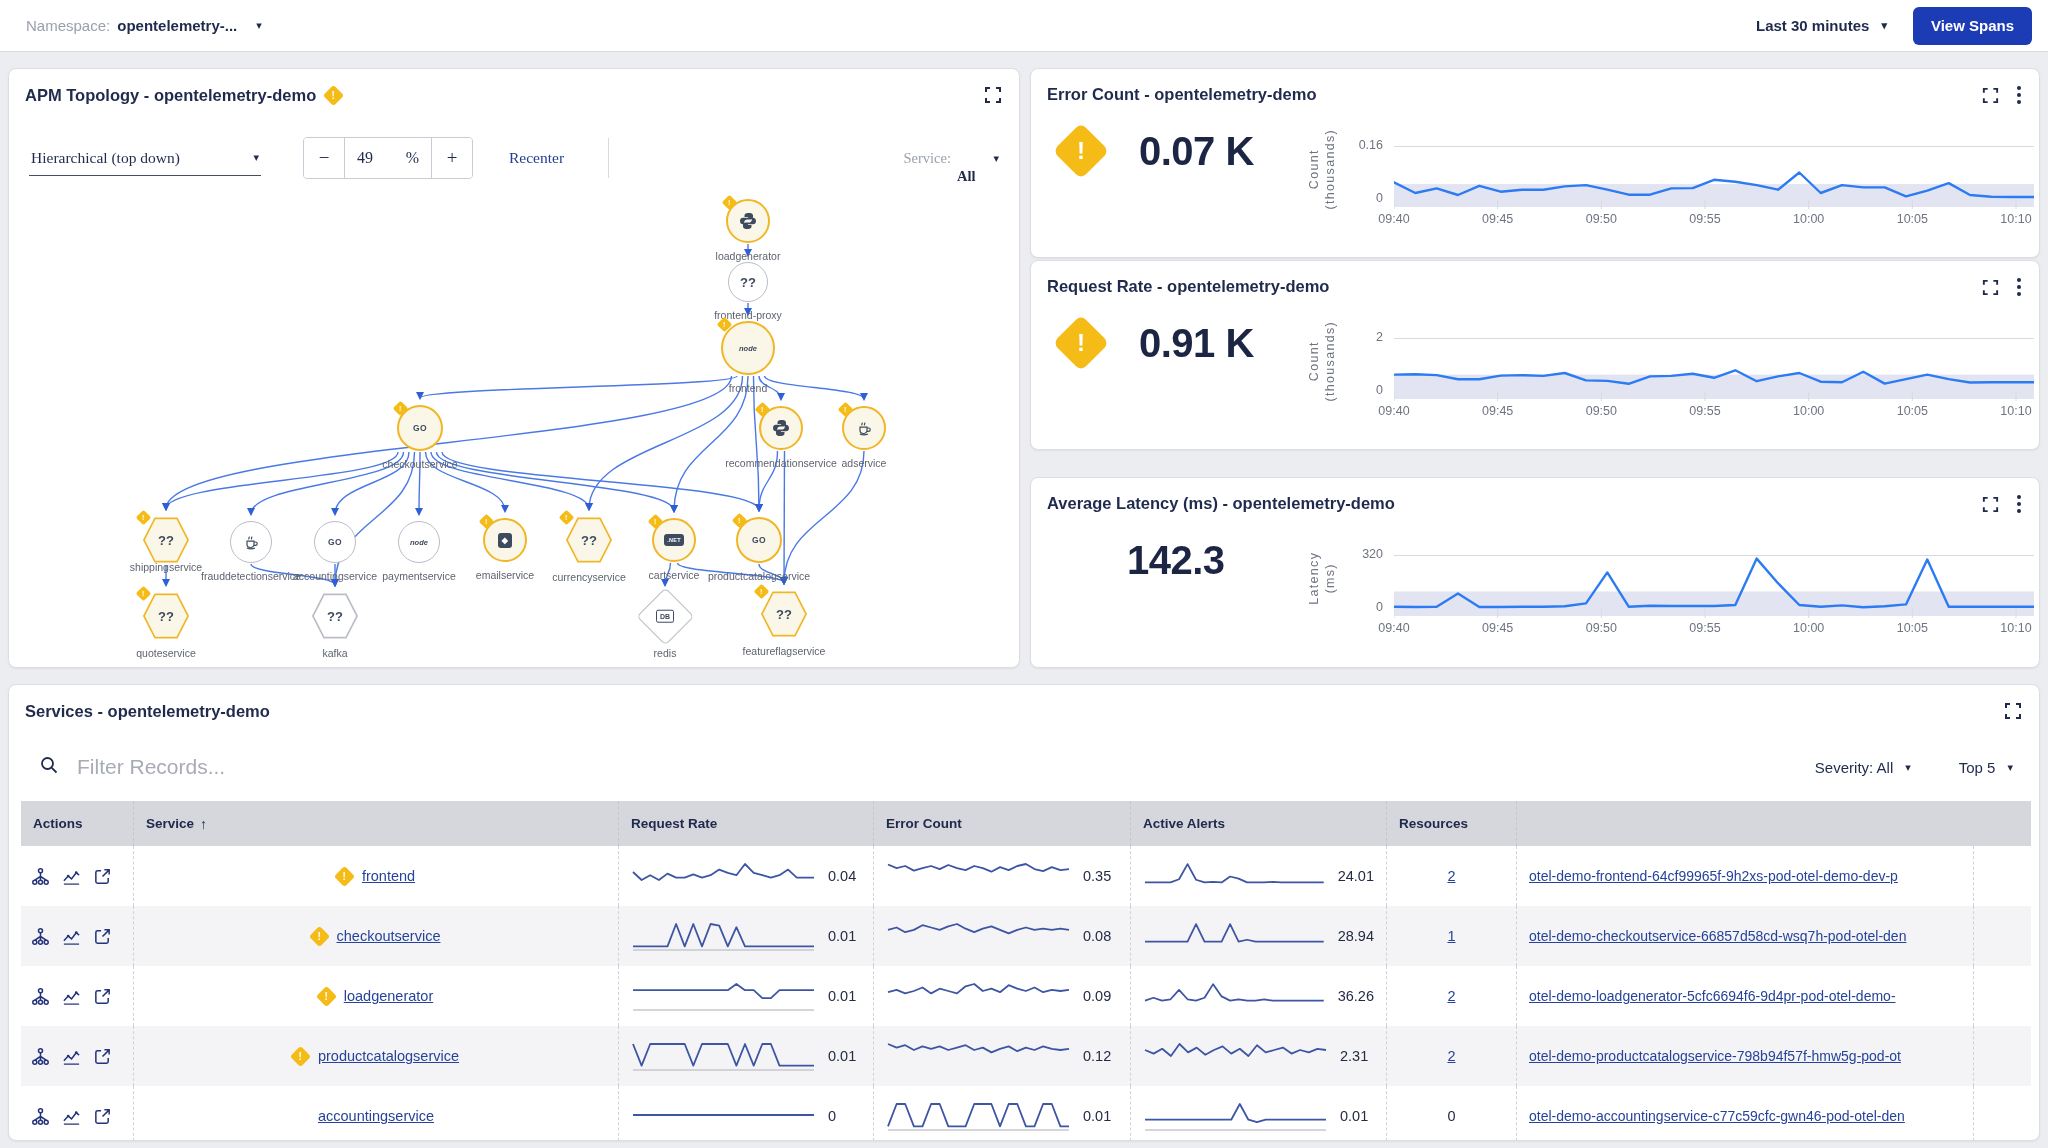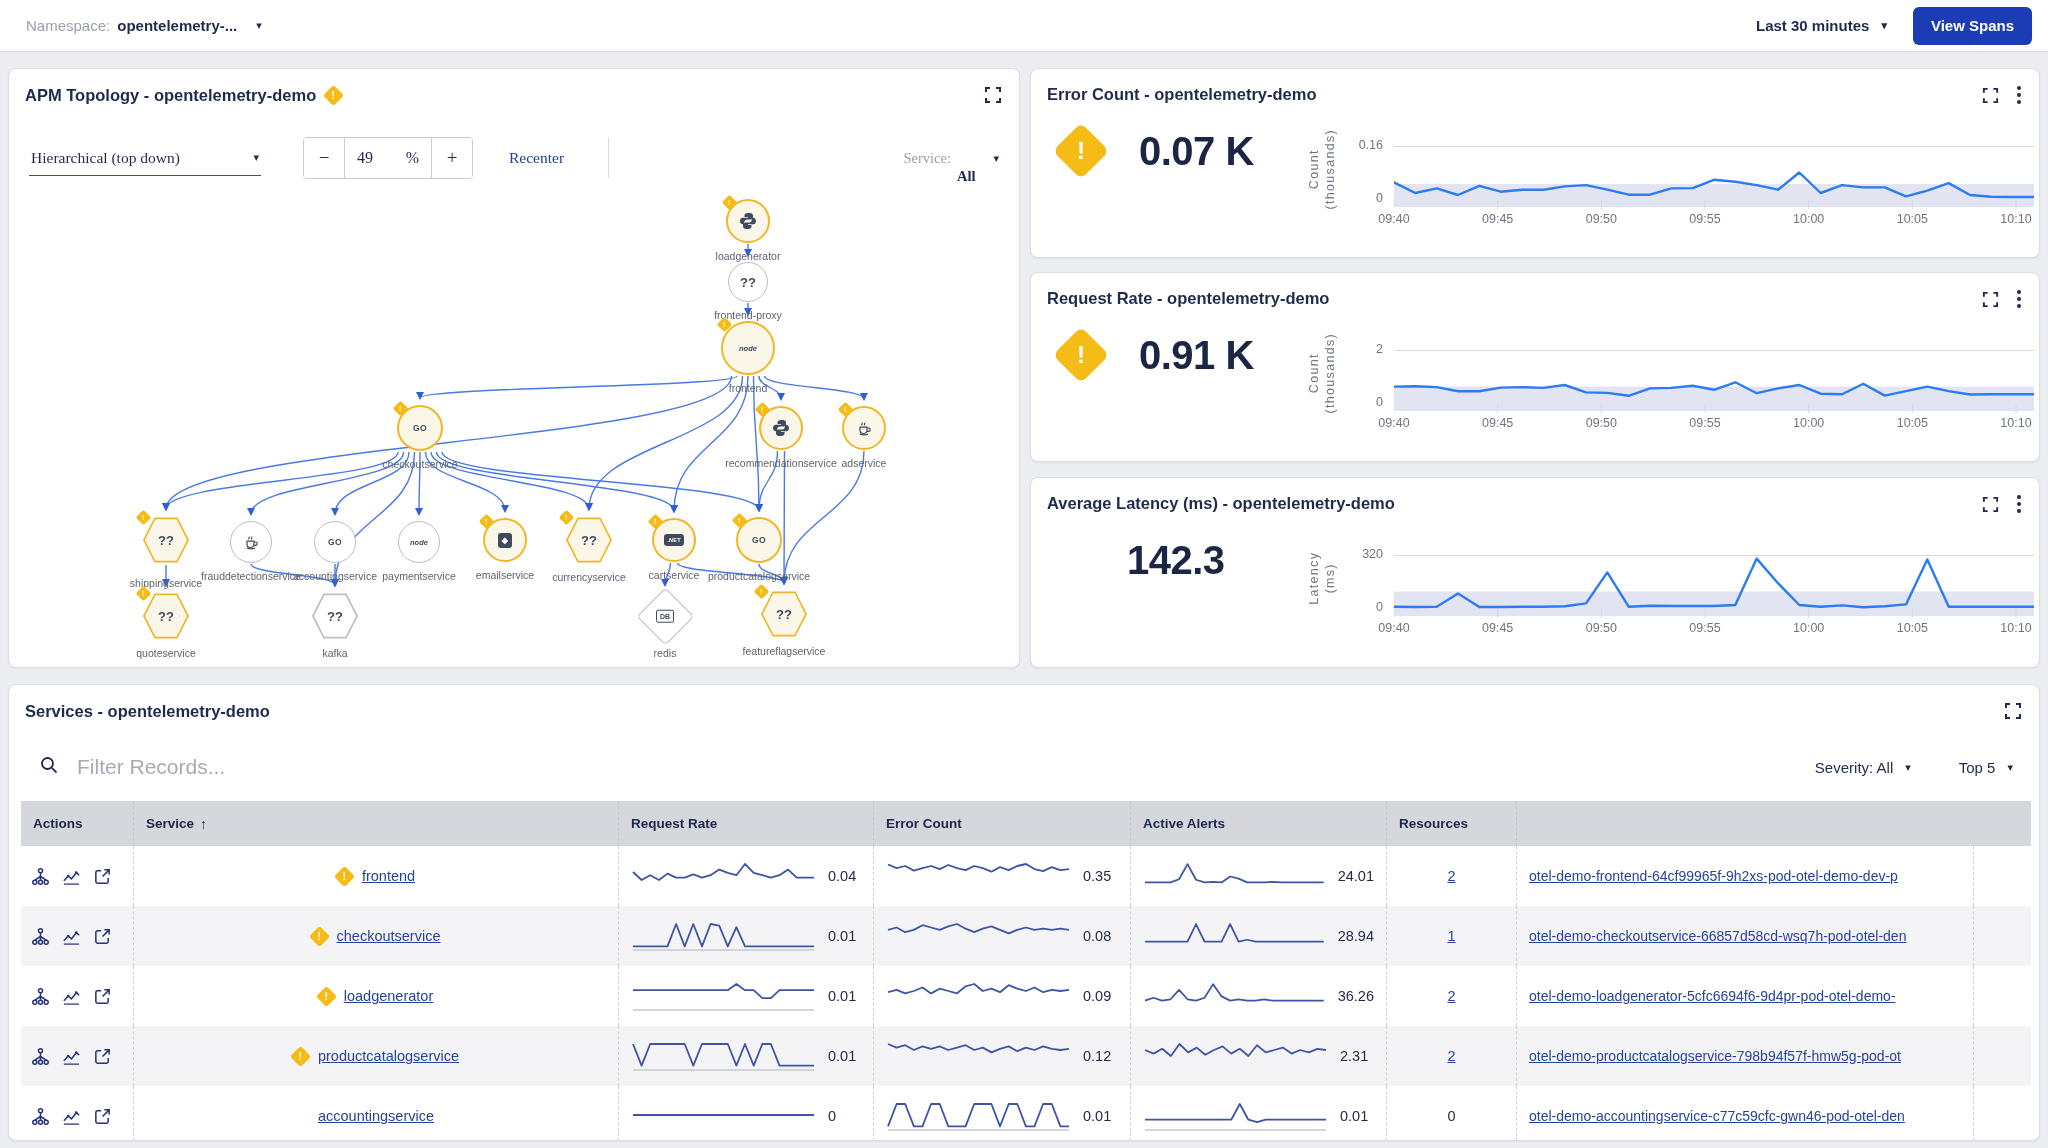--- a/index.html
+++ b/index.html
@@ -56,21 +56,21 @@
   .icon-holder { display:flex; align-items:center; justify-content:center; z-index:2; }
   .tx { color:#3e4a5e; font-weight:700; }
   .chip { background:#3e4a5e; color:#fff; font-size:5.5px; font-weight:700; padding:3px 3px; border-radius:3px; letter-spacing:.3px; }
   .dbchip { border:1.6px solid #3e4a5e; color:#3e4a5e; font-size:7px; font-weight:700; padding:2px 3px; border-radius:2px; }
   .nbadge { position:absolute; top:-4px; left:-4px; width:11px; height:11px; background:#f5bb17; transform:rotate(45deg); border-radius:2px; display:flex; align-items:center; justify-content:center; z-index:3; }
   .nbadge b { transform:rotate(-45deg); color:#fff; font-size:7px; }
   .nlabel { position:absolute; transform:translateX(-50%); font-size:10.5px; color:#5d6370; white-space:nowrap; }
 
   
   .chart-panel { left:1030px; width:1010px; height:190px; }
-  .cp0 { top:68px; } .cp1 { top:272px; } .cp2 { top:477px; height:191px; }
+  .cp0 { top:68px; } .cp1 { top:260px; } .cp2 { top:477px; height:191px; }
   .mini-icons { position:absolute; top:15px; right:16px; display:flex; gap:15px; align-items:center; }
   .warn-pos { position:absolute; left:30px; top:62px; }
   .big-num { position:absolute; left:108px; top:60px; font-size:40px; font-weight:700; color:#1c2544; letter-spacing:-.5px; }
   .ylab { position:absolute; left:236px; top:84px; width:110px; text-align:center; transform:rotate(-90deg); font-size:12.5px; color:#6e7480; letter-spacing:1.3px; line-height:1.3; }
   .ylab span { display:block; }
   .ytickA, .ytickB { position:absolute; left:300px; width:52px; text-align:right; font-size:12.5px; color:#6e7480; }
   .ytickA { top:69px; } .ytickB { top:122px; }
   .plot { position:absolute; left:363px; top:77px; width:640px; height:66px; }
   .xticks { position:absolute; left:363px; top:143px; width:640px; height:16px; }
   .xticks span { position:absolute; width:48px; margin-left:-24px; text-align:center; font-size:12.5px; color:#6e7480; }
@@ -252,21 +252,21 @@
       <div class="tnode hex warn" style="left: 133px; top: 335px; width: 48px; height: 48px;">
         <span class="hexw warn"></span>
         <span class="hexi"></span>
         <span class="icon-holder">
           <span class="tx" style="font-size:13px">??</span>
         </span>
         <span class="nbadge">
           <b>!</b>
         </span>
       </div>
-      <div class="nlabel" style="left: 157px; top: 380px; margin-top: 16px;">shippingservice</div>
+      <div class="nlabel" style="left: 157px; top: 380px;">shippingservice</div>
       <div class="tnode circle gray" style="left: 221px; top: 340px; width: 42px; height: 42px;">
         <span class="icon-holder">
           <svg width="18" height="18" viewBox="0 0 18 18" fill="none" stroke="#3e4a5e" stroke-width="1.2">
             <path d="M5 8.2h7v3.3a3.5 3 0 0 1-7 0z"></path>
             <path d="M12 9h1.5a1.7 1.7 0 0 1 0 3.4H12"></path>
             <path d="M7 6.4c-.8-1 .8-1.6 0-2.7M9.6 6.4c-.8-1 .8-1.6 0-2.7"></path>
             <path d="M4.8 15c2.4 1 5.8 1 8.2 0"></path>
           </svg>
         </span>
       </div>

